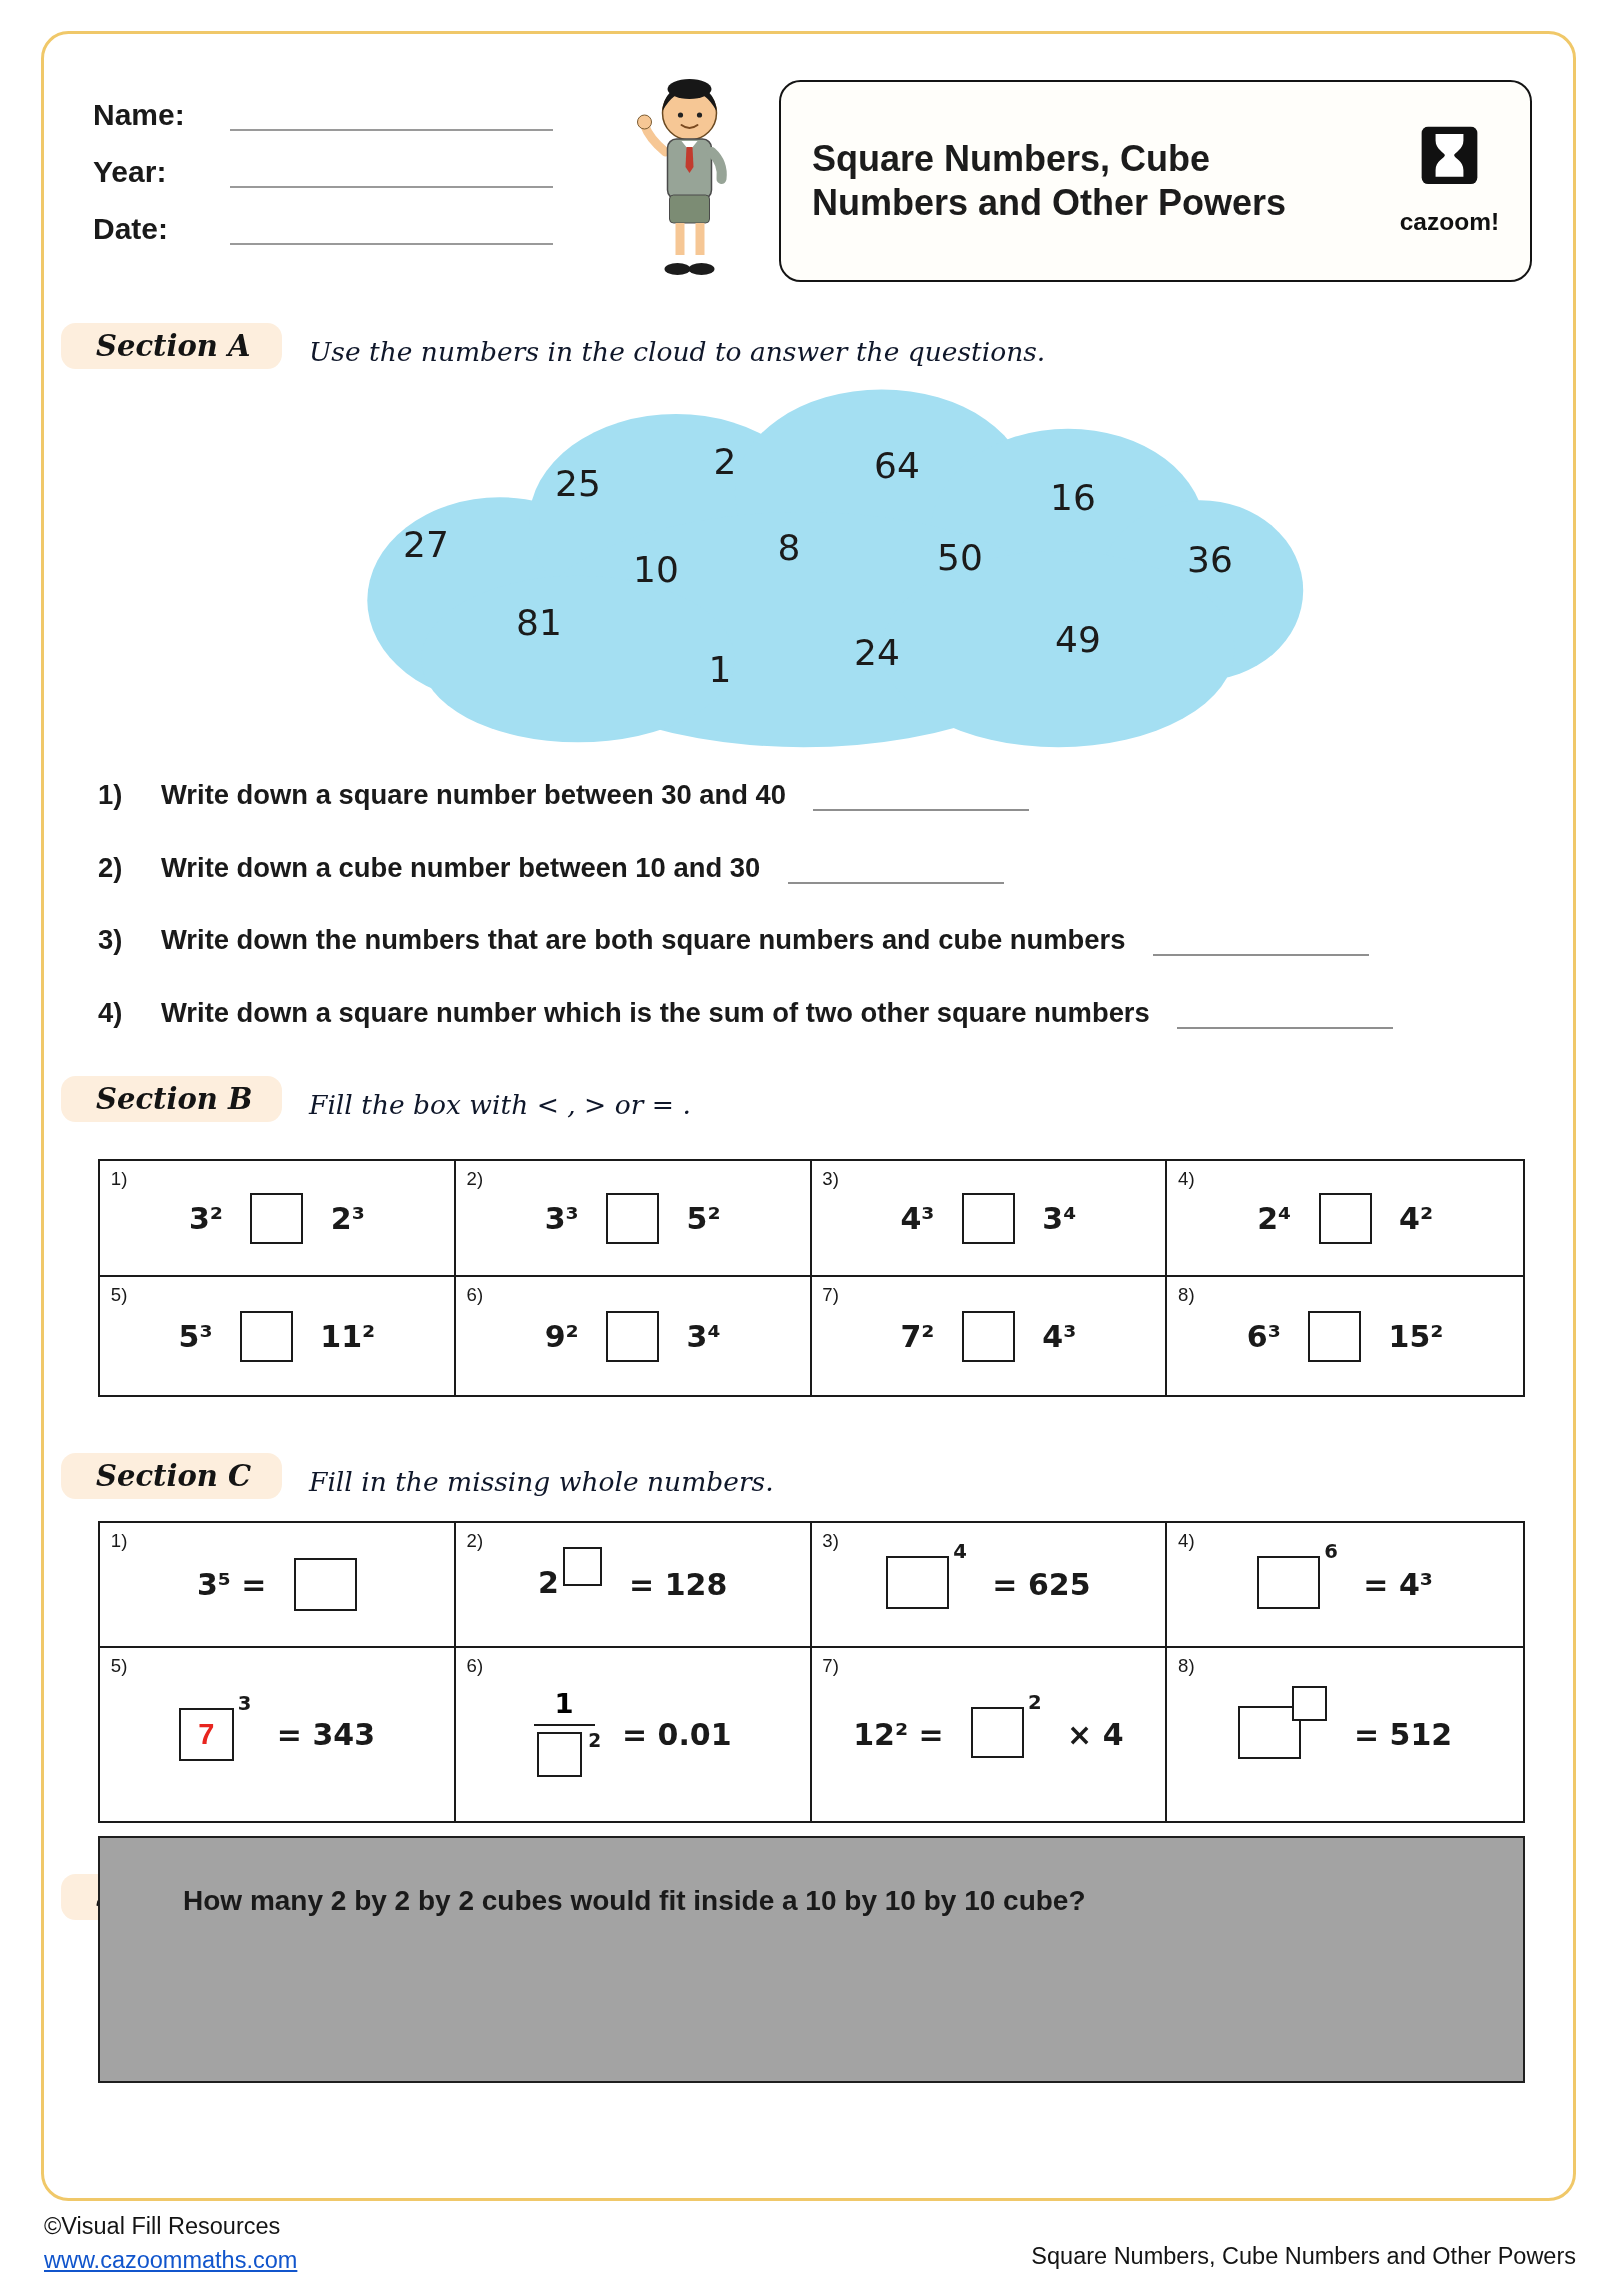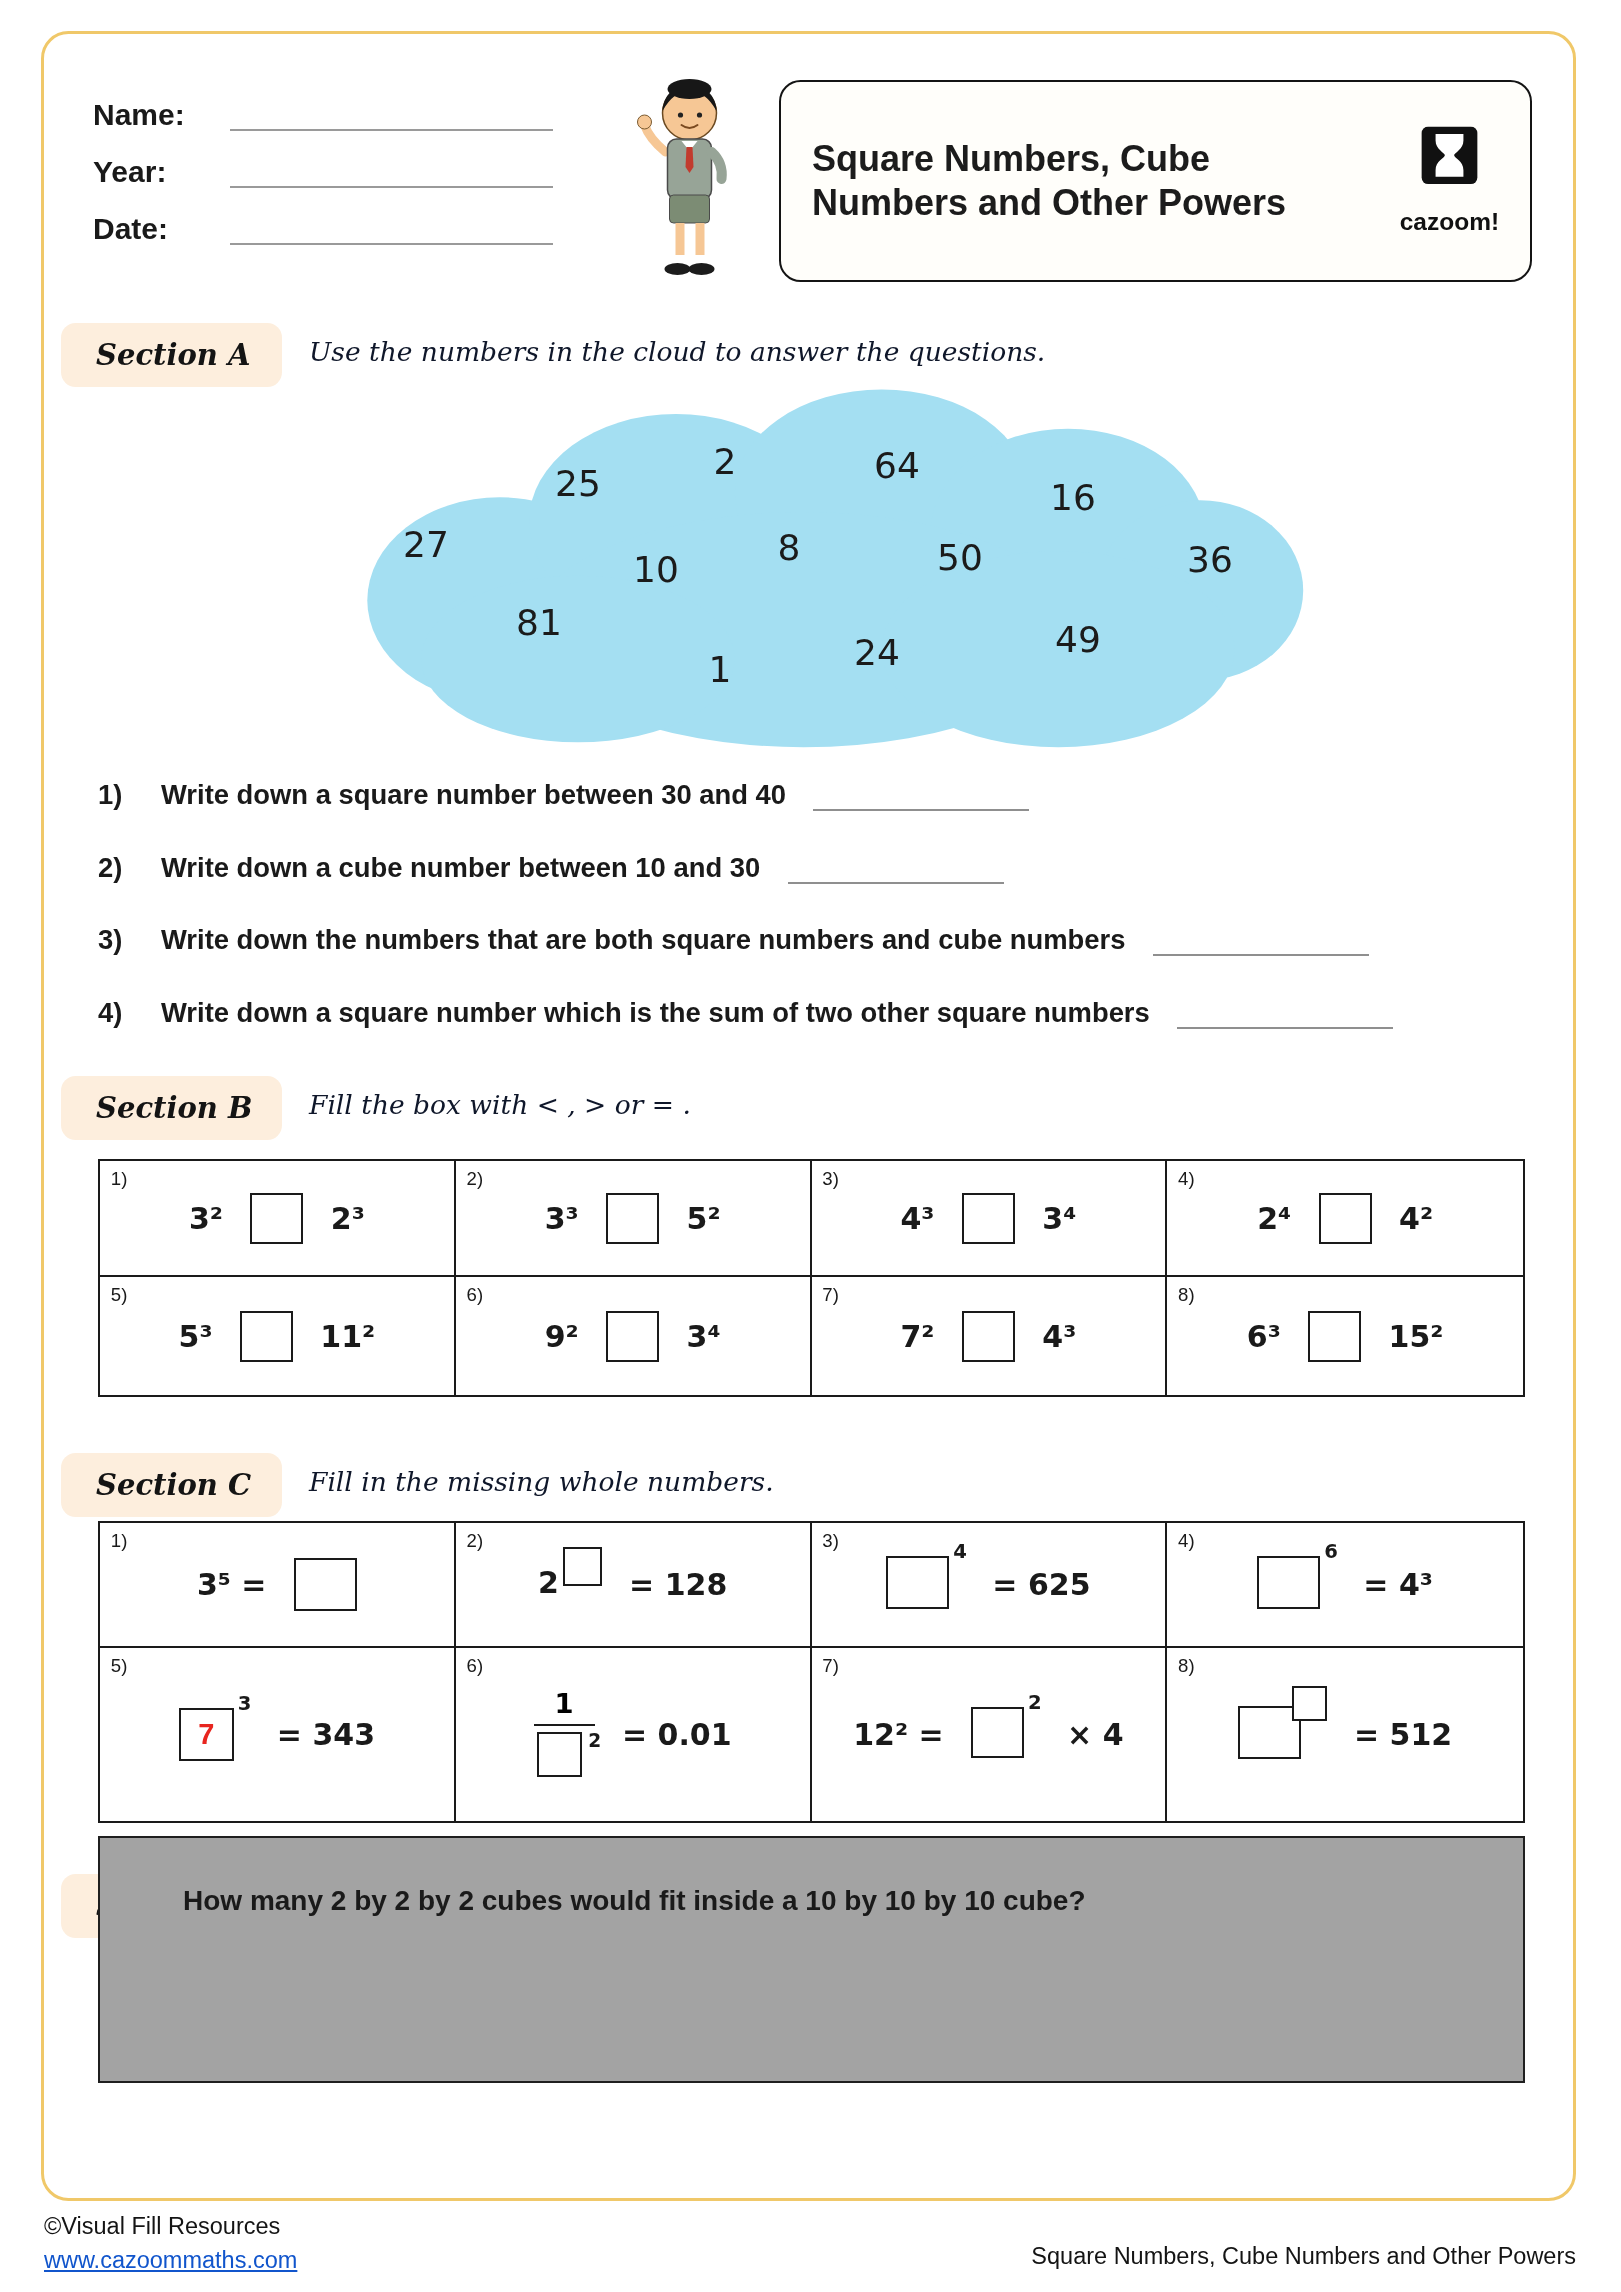--- a/index.html
+++ b/index.html
@@ -16,21 +16,21 @@
   .boy { position:absolute; left:616px; top:67px; width:147px; height:225px; }
 
   .title-box { position:absolute; left:779px; top:80px; width:753px; height:202px;
                border:2.9px solid #141414; border-radius:21.6px; background:#fffefa;
                display:flex; align-items:center; }
   .title-text { margin-left:31px; width:559px; font-size:36px; font-weight:700; color:#1c1c1c; line-height:1.22; }
   .logo { position:absolute; right:21.6px; top:50%; transform:translateY(-50%); width:118px; text-align:center; }
   .logo-text { font-size:24.5px; font-weight:700; color:#111; margin-top:12px; }
 
   
-  .badge { position:absolute; left:61px; width:221px; height:64px; background:#fdeedd; border-radius:14.7px;
+  .badge { position:absolute; left:61px; width:221px; height:46px; background:#fdeedd; border-radius:14.7px;
            display:flex; align-items:center; padding-left:35px;
            font-family:"DejaVu Serif", serif; font-style:italic; font-weight:700; font-size:29px; color:#141414; }
   .instruction { position:absolute; left:309px; height:57px; display:flex; align-items:center;
                  font-family:"DejaVu Serif", serif; font-style:italic; font-size:26.5px; color:#0f172a; }
 
   
   .cloud { position:absolute; left:333px; top:365px; width:980px; height:392px; }
   .cloud svg { position:absolute; left:0; top:0; }
   .cloud-num { position:absolute; transform:translate(-50%,-50%); font-size:36px; color:#1b1b1b;
                font-family:"DejaVu Sans","Liberation Sans",sans-serif; }

